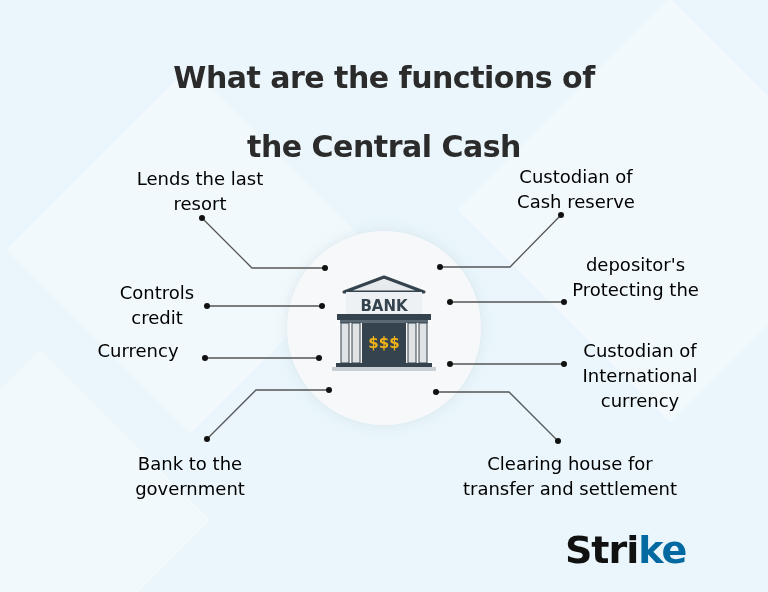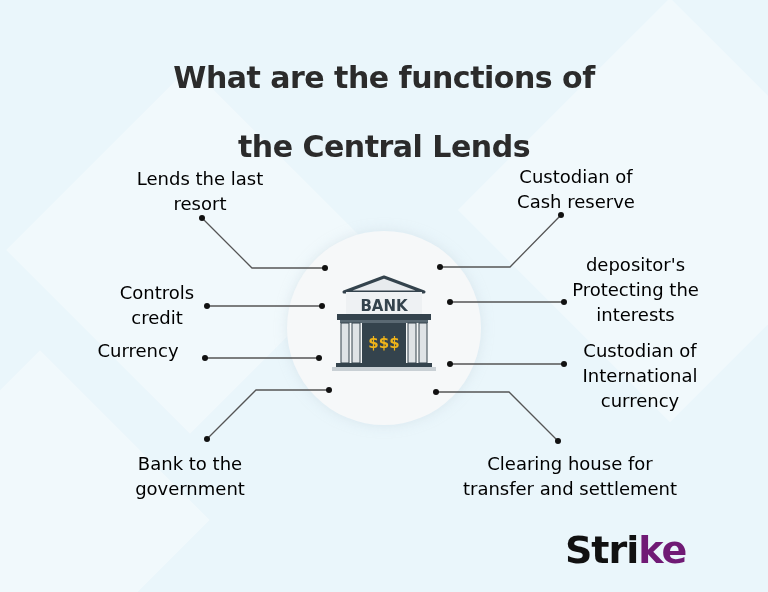--- a/index.html
+++ b/index.html
@@ -24,32 +24,32 @@
   .circle {
     position: absolute; left: 287px; top: 231px; width: 194px; height: 194px;
     border-radius: 50%; background: #f6f8f9;
     box-shadow: 0 0 12px rgba(200,215,225,0.5);
   }
   svg.lines { position: absolute; left: 0; top: 0; }
   .logo {
     position: absolute; left: 565px; top: 528px; font-weight: bold;
     font-size: 38px; line-height: 44px; color: #111; letter-spacing: -1px;
   }
-  .logo .accent { color: #701a75; }
+  .logo .accent { color: #0369a1; }
 </style>
 </head>
 <body>
 
 <div class="bg-shape" style="left:60px;top:120px;width:260px;height:260px;"></div>
 <div class="bg-shape" style="left:520px;top:60px;width:300px;height:300px;"></div>
 <div class="bg-shape" style="left:-80px;top:400px;width:240px;height:240px;"></div>
 
 <div class="title">
   <span>What are the functions of</span>
-  <span>the Central Lends</span>
+  <span>the Central Cash</span>
 </div>
 
 <div class="circle"></div>
 
 <svg class="lines" width="768" height="592">
   <g stroke="#555" stroke-width="1.3" fill="none">
     <polyline points="202,218 252,268 325,268"></polyline>
     <polyline points="440,267 510,267 561,215"></polyline>
     <polyline points="207,306 322,306"></polyline>
     <polyline points="450,302 564,302"></polyline>
@@ -104,21 +104,20 @@
 </div>
 
 <div class="label" style="left:97px;top:280px;width:120px;">
   <span>Controls</span>
   <span>credit</span>
 </div>
 
 <div class="label" style="left:548px;top:252px;width:175px;">
   <span>depositor's</span>
   <span>Protecting the</span>
-  <span>interests</span>
 </div>
 
 <div class="label" style="left:78px;top:338px;width:120px;">
   <span>Currency</span>
 </div>
 
 <div class="label" style="left:560px;top:338px;width:160px;">
   <span>Custodian of</span>
   <span>International</span>
   <span>currency</span>

